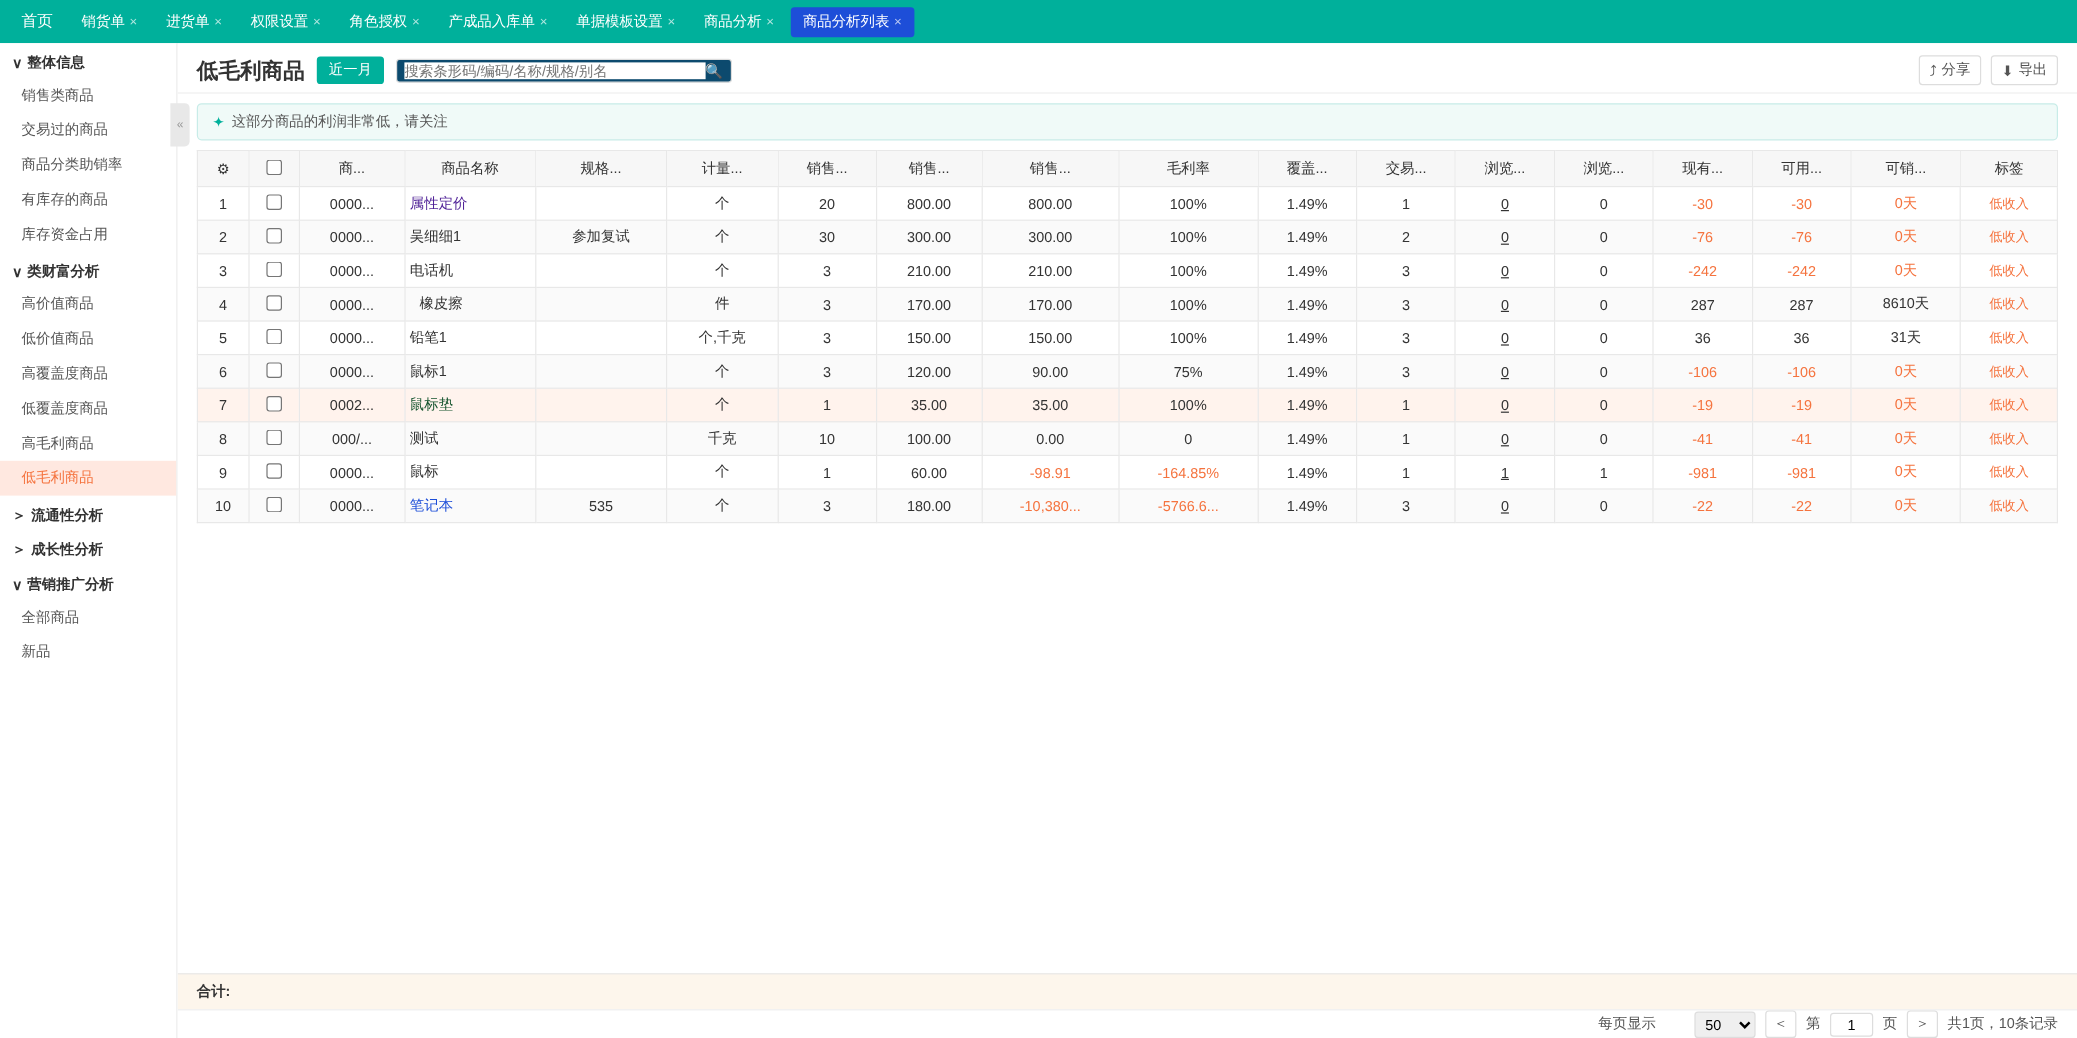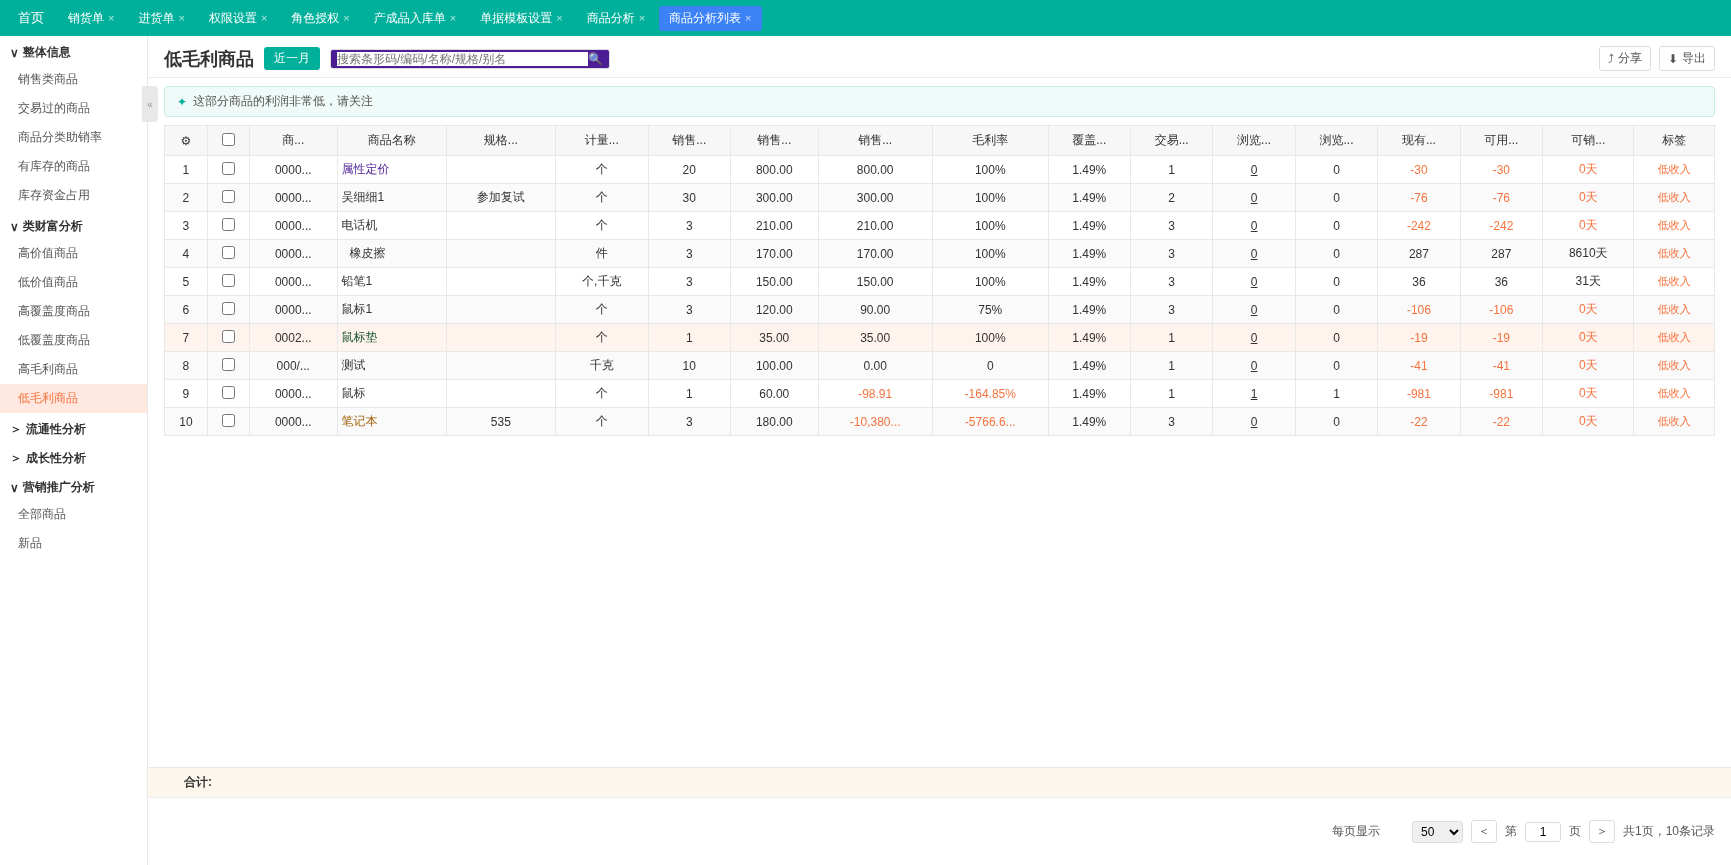--- a/index.html
+++ b/index.html
@@ -15,21 +15,21 @@
       gap: 4px;
     }
     .top-nav .nav-item {
       color: #fff;
       padding: 4px 10px;
       cursor: pointer;
       white-space: nowrap;
       border-radius: 3px;
       font-size: 13px;
     }
-    .top-nav .nav-item.active { background: #3b82f6; }
+    .top-nav .nav-item.active { background: #1d4ed8; }
     .top-nav .nav-item .close-x { margin-left: 4px; opacity: 0.7; font-size: 11px; }
 
     
     .layout { display: flex; height: calc(100vh - 36px); }
 
     
     .sidebar {
       width: 148px;
       background: #fff;
       border-right: 1px solid #e8e8e8;
@@ -80,21 +80,21 @@
       padding: 3px 10px;
       cursor: pointer;
       font-size: 12px;
     }
     .search-box {
       display: flex;
       align-items: center;
       border: 1px solid #ddd;
       border-radius: 3px;
       padding: 2px 6px;
-      background: #4c1d95;
+      background: #0c4a6e;
       flex: 1;
       max-width: 280px;
     }
     .search-box input {
       border: none;
       outline: none;
       font-size: 12px;
       width: 100%;
       color: #999;
     }
@@ -169,28 +169,28 @@
 
     
     .footer-totals {
       background: #fdf6ec;
       border-top: 1px solid #e8e8e8;
       padding: 6px 16px;
       display: flex;
       align-items: center;
       flex-shrink: 0;
     }
-    .footer-totals .label { color: #333; margin-right: 20px; font-weight: bold; min-width: 40px; margin-left: 20px; }
+    .footer-totals .label { color: #333; margin-right: 20px; font-weight: bold; min-width: 40px; }
 
     
     .pagination-bar {
       display: flex;
       align-items: center;
       justify-content: flex-end;
-      padding: 22px 16px;
+      padding: 0 16px;
       gap: 8px;
       border-top: 1px solid #eee;
       background: #fff;
       flex-shrink: 0;
       font-size: 12px;
       color: #555;
     }
     .pagination-bar select {
       border: 1px solid #ddd;
       border-radius: 3px;
@@ -537,21 +537,21 @@
       <td>1</td>
       <td class="num-red">-981</td>
       <td class="num-red">-981</td>
       <td class="num-red">0天</td>
       <td><span class="tag-low-income">低收入</span></td>
     </tr>
             <tr>
       <td>10</td>
       <td><input type="checkbox" style=""></td>
       <td>0000...</td>
-      <td style="cursor:pointer;color:#a16207;text-align:left;">笔记本</td>
+      <td style="cursor:pointer;color:#1d4ed8;text-align:left;">笔记本</td>
       <td>535</td>
       <td>个</td>
       <td>3</td>
       <td>180.00</td>
       <td class="num-red">-10,380...</td>
       <td class="num-red">-5766.6...</td>
       <td>1.49%</td>
       <td>3</td>
       <td><span class="underline-link">0</span></td>
       <td>0</td>

